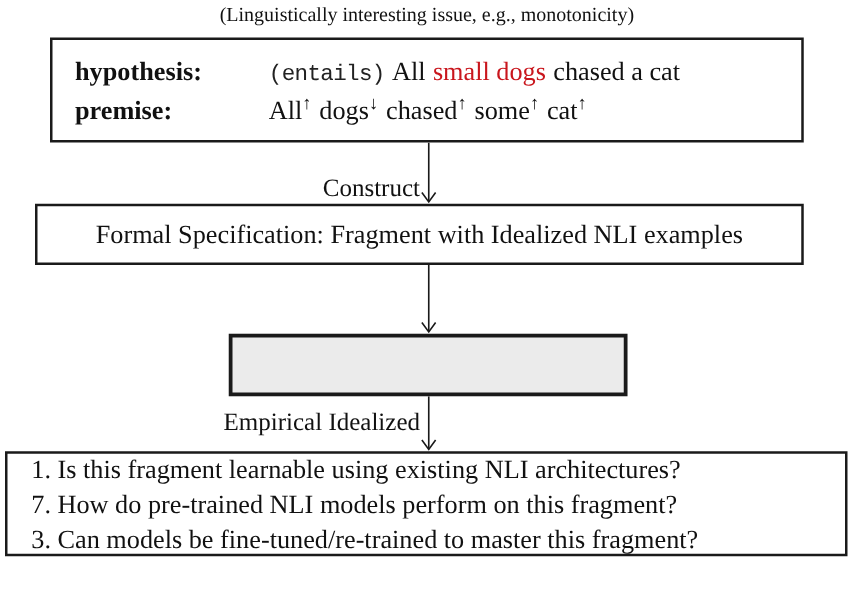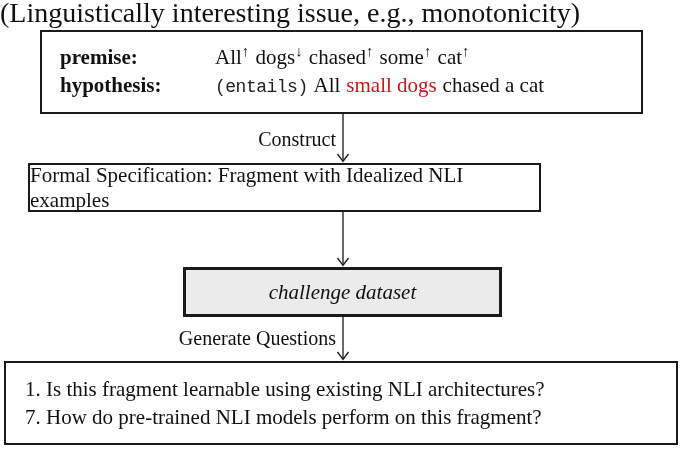--- a/index.html
+++ b/index.html
@@ -12,21 +12,21 @@
   .canvas{
     position:relative;
     width:683px;height:475px;
     background:#ffffff;
     font-family:"Liberation Serif","DejaVu Serif",serif;
     color:#111;
     overflow:hidden;
   }
   .top-caption{
     position:absolute;left:0;top:1px;width:100%;
-    text-align:left;font-size:28px;line-height:24px;
+    text-align:center;font-size:16px;line-height:24px;
   }
   .box{
     position:absolute;border:2px solid var(--border);background:#fff;
   }
   .example-box{
     left:40px;top:30px;width:603px;height:84px;
     display:flex;flex-direction:column;justify-content:center;
     padding-left:18px;font-size:21px;
   }
   .ex-row{display:flex;line-height:28px;}
@@ -38,23 +38,23 @@
     font-size:18px;letter-spacing:-0.5px;color:#222;
   }
   .gap-left{margin-left:0.28em;}
   .red{color:var(--red);}
   .arrow{position:absolute;left:335px;width:16px;}
   .arrow svg{display:block;}
   .arrow-label{
     position:absolute;right:347px;font-size:20px;white-space:nowrap;
   }
   .spec-box{
-    left:28px;top:163px;width:513px;height:49px;
+    left:28px;top:163px;width:615px;height:49px;
     display:flex;align-items:center;justify-content:center;
-    font-size:21px;text-align:left;
+    font-size:21px;text-align:right;
   }
   .dataset-box{
     left:183px;top:267px;width:319px;height:50px;
     border-width:3px;background:var(--fill);
     display:flex;align-items:center;justify-content:center;
     font-size:21px;
   }
   .dataset-box .it{font-style:italic;}
   .questions-box{
     left:4px;top:361px;width:674px;height:84px;
@@ -65,60 +65,60 @@
 </style>
 </head>
 <body>
 
 <div class="canvas">
 
   <div class="top-caption">(Linguistically interesting issue, e.g., monotonicity)</div>
 
   <div class="box example-box">
     <div class="ex-row">
+      <span class="ex-label">hypothesis:</span>
+      <span class="ex-value">
+        <span class="mono">(entails)</span><span class="gap-left">All</span><span class="red gap-left">small dogs</span><span class="gap-left">chased a cat</span>
+      </span>
+    </div>
+    <div class="ex-row">
       <span class="ex-label">premise:</span>
       <span class="ex-value">
         <span class="tok"><span>All</span><sup class="mono-arrow">↑</sup></span><span class="tok"><span>dogs</span><sup class="mono-arrow">↓</sup></span><span class="tok"><span>chased</span><sup class="mono-arrow">↑</sup></span><span class="tok"><span>some</span><sup class="mono-arrow">↑</sup></span><span class="tok"><span>cat</span><sup class="mono-arrow">↑</sup></span>
-      </span>
-    </div>
-    <div class="ex-row">
-      <span class="ex-label">hypothesis:</span>
-      <span class="ex-value">
-        <span class="mono">(entails)</span><span class="gap-left">All</span><span class="red gap-left">small dogs</span><span class="gap-left">chased a cat</span>
       </span>
     </div>
   </div>
 
   <div class="arrow" style="top:114px;">
     <svg width="16" height="49" viewBox="0 0 16 49">
       <line x1="8" y1="0" x2="8" y2="47" stroke="#1a1a1a" stroke-width="1.3"></line>
       <polyline points="2.5,40 8,47.5 13.5,40" fill="none" stroke="#1a1a1a" stroke-width="1.3"></polyline>
     </svg>
   </div>
-  <div class="arrow-label" style="top:128px;">Construct</div>
+  <div class="arrow-label" style="top:140px;">Construct</div>
 
   <div class="box spec-box">Formal Specification: Fragment with Idealized NLI examples</div>
 
   <div class="arrow" style="top:212px;">
     <svg width="16" height="55" viewBox="0 0 16 55">
       <line x1="8" y1="0" x2="8" y2="53" stroke="#1a1a1a" stroke-width="1.3"></line>
       <polyline points="2.5,46 8,53.5 13.5,46" fill="none" stroke="#1a1a1a" stroke-width="1.3"></polyline>
     </svg>
   </div>
 
   <div class="box dataset-box">
-    <span class="it">challenge dataset</span>
   </div>
 
   <div class="arrow" style="top:317px;">
     <svg width="16" height="44" viewBox="0 0 16 44">
       <line x1="8" y1="0" x2="8" y2="42" stroke="#1a1a1a" stroke-width="1.3"></line>
       <polyline points="2.5,35 8,42.5 13.5,35" fill="none" stroke="#1a1a1a" stroke-width="1.3"></polyline>
     </svg>
   </div>
-  <div class="arrow-label" style="top:327px;">Generate Questions</div>
+  <div class="arrow-label" style="top:327px;">Empirical Idealized</div>
 
   <div class="box questions-box">
     <div class="q-line">1. Is this fragment learnable using existing NLI architectures?</div>
     <div class="q-line">7. How do pre-trained NLI models perform on this fragment?</div>
+    <div class="q-line">3. Can models be fine-tuned/re-trained to master this fragment?</div>
   </div>
 
 </div>
 
 </body></html>

